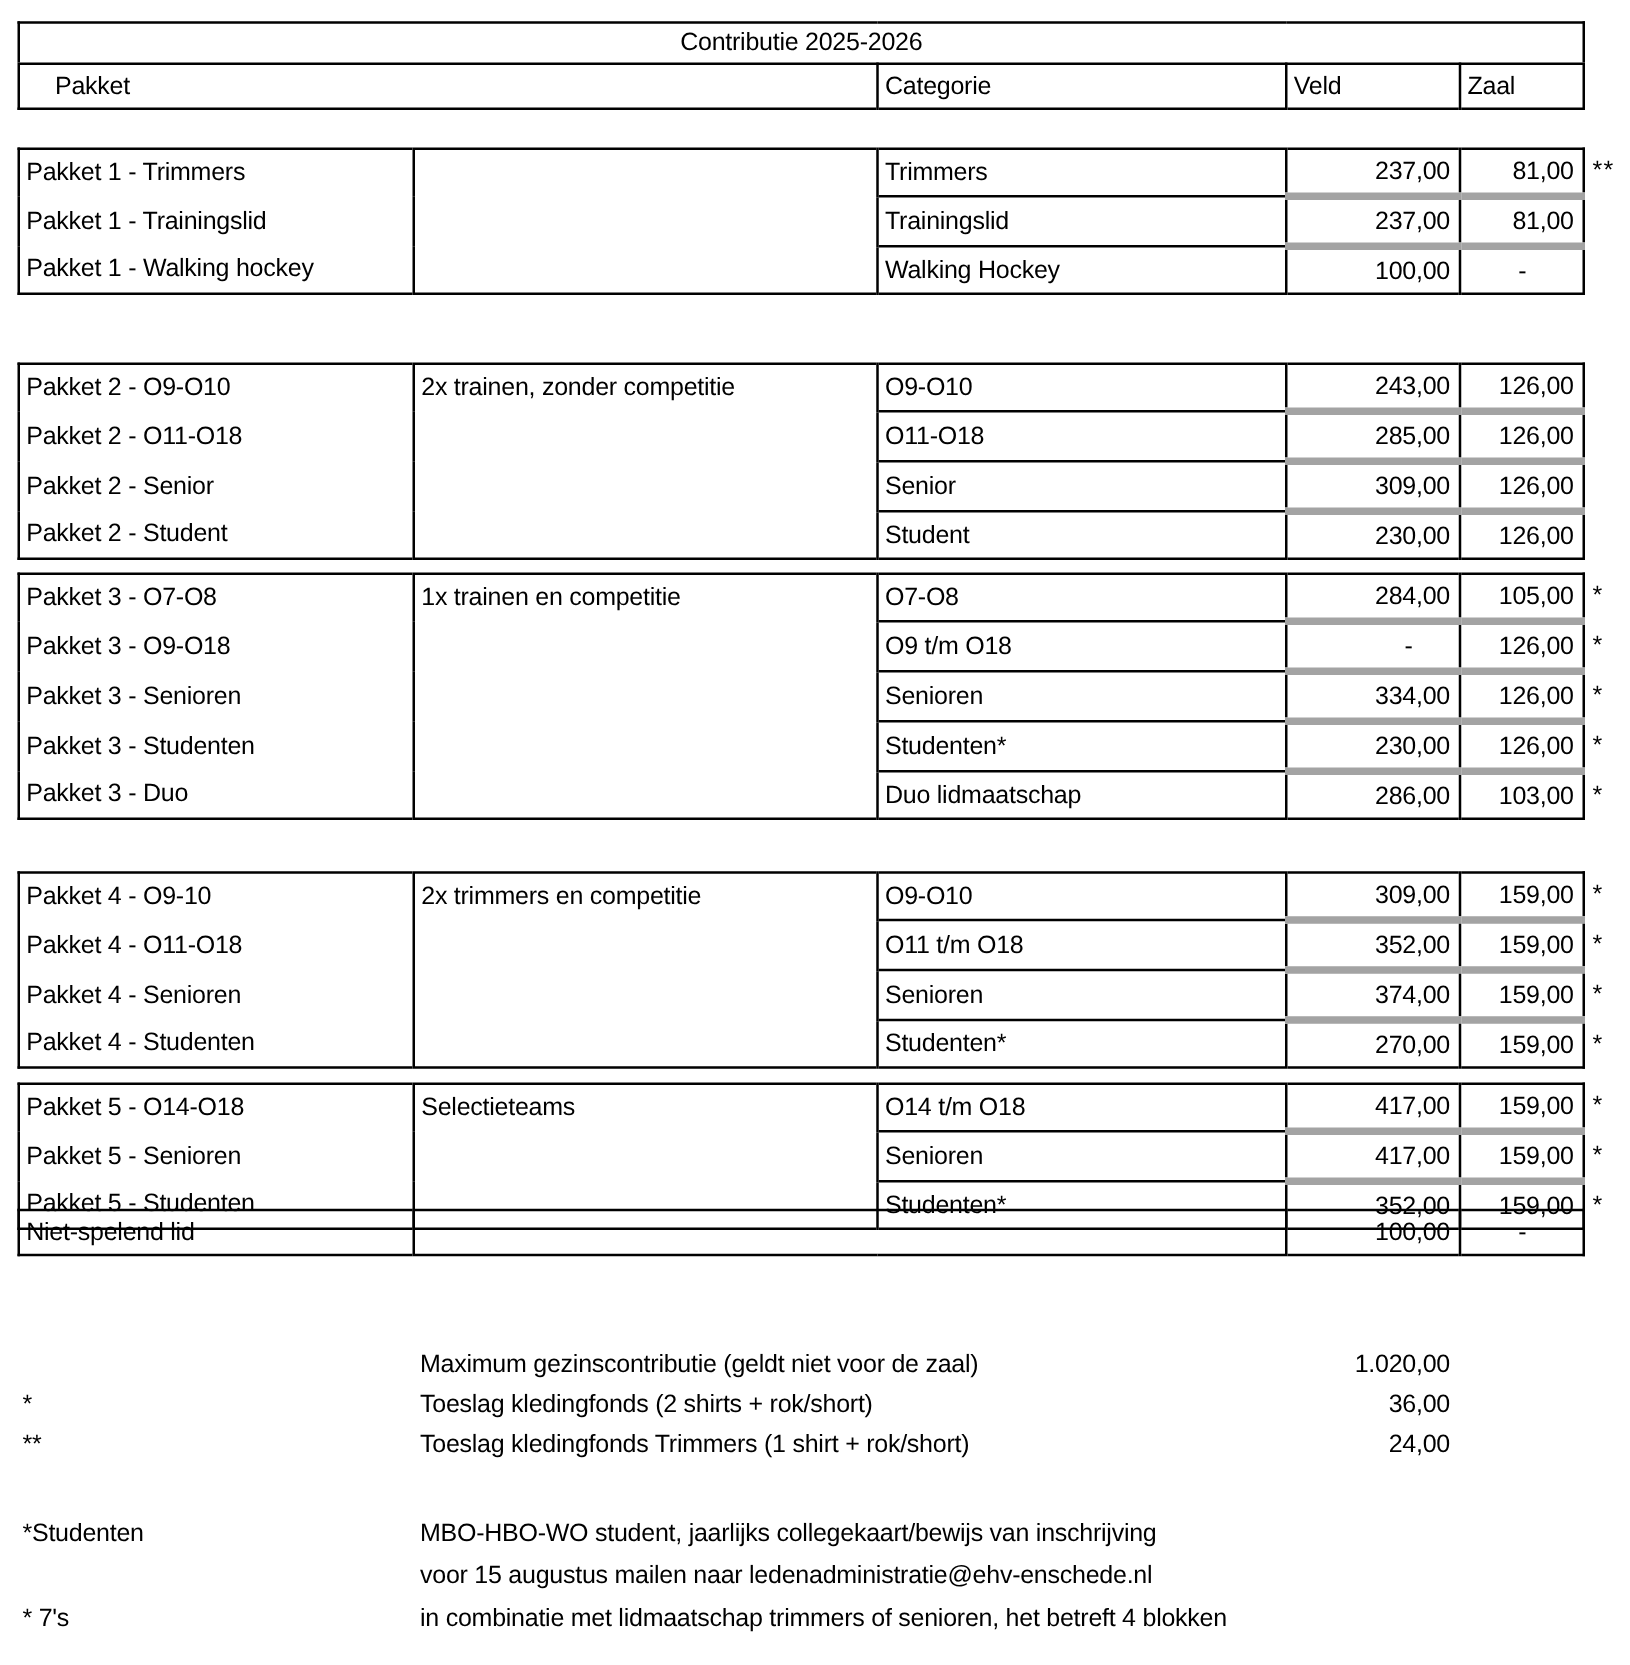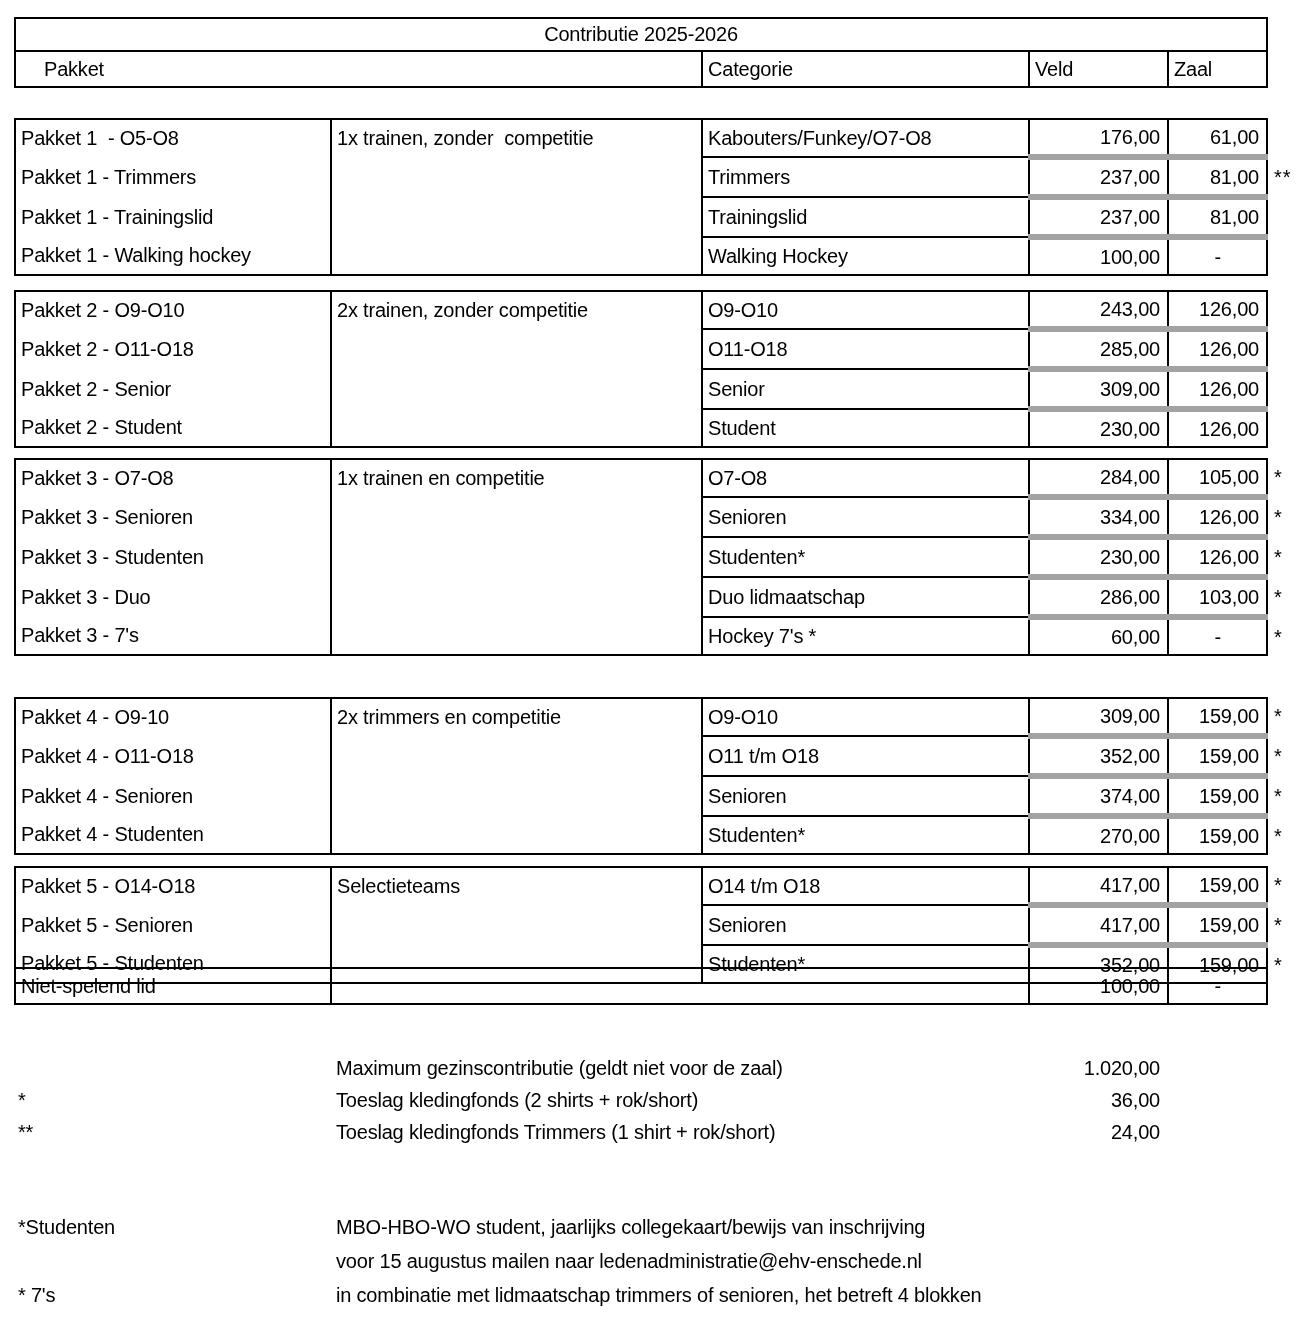--- a/index.html
+++ b/index.html
@@ -48,21 +48,21 @@
   .mark {
     position: absolute;
     left: calc(100% + 8px);
     top: 50%; transform: translateY(-50%);
     font-size: 20px; letter-spacing: 1px; white-space: pre;
   }
   
   .vv.dash { margin-right: 30px; }
   .zv.dash { margin-right: 38px; }
   
-  #fee-notes  { position: absolute; left: 0; top: 1052px; width: 1304px; }
+  #fee-notes  { position: absolute; left: 0; top: 1076px; width: 1304px; }
   #footnotes  { position: absolute; left: 0; top: 1210px; width: 1304px; }
   .note-row   { position: relative; height: 32px; }
   .fn-row     { position: relative; height: 34px; }
   .n-marker, .n-label, .n-value, .fn-marker, .fn-text {
     position: absolute; top: 50%; transform: translateY(-50%);
     font-size: 20px; letter-spacing: -0.2px; white-space: pre;
   }
   .n-marker, .fn-marker { left: 18px; }
   .n-label,  .fn-text   { left: 336px; }
   .n-value  { left: 1028px; width: 132px; text-align: right; }
@@ -93,27 +93,20 @@
 <table class="block" style="top:118px">
   <colgroup>
       <col style="width:316px">
       <col style="width:371px">
       <col style="width:327px">
       <col style="width:139px">
       <col style="width:99px">
     </colgroup>
   <tbody>
 
-      <tr>
-        <td class="c1">Pakket 1  - O5-O8</td>
-        <td class="c2">1x trainen, zonder  competitie</td>
-        <td class="c3">Kabouters/Funkey/O7-O8</td>
-        <td class="c4"><span class="vv">176,00</span></td>
-        <td class="c5"><span class="zv">61,00</span><span class="mark"></span></td>
-      </tr>
 
       <tr>
         <td class="c1">Pakket 1 - Trimmers</td>
         <td class="c2"></td>
         <td class="c3">Trimmers</td>
         <td class="c4"><span class="vv">237,00</span></td>
         <td class="c5"><span class="zv">81,00</span><span class="mark">**</span></td>
       </tr>
 
       <tr>
@@ -189,20 +182,27 @@
   <tbody>
 
       <tr>
         <td class="c1">Pakket 3 - O7-O8</td>
         <td class="c2">1x trainen en competitie</td>
         <td class="c3">O7-O8</td>
         <td class="c4"><span class="vv">284,00</span></td>
         <td class="c5"><span class="zv">105,00</span><span class="mark">*</span></td>
       </tr>
 
+      <tr>
+        <td class="c1">Pakket 3 - O9-O18</td>
+        <td class="c2"></td>
+        <td class="c3">O9 t/m O18</td>
+        <td class="c4"><span class="vv dash">-</span></td>
+        <td class="c5"><span class="zv">126,00</span><span class="mark">*</span></td>
+      </tr>
 
       <tr>
         <td class="c1">Pakket 3 - Senioren</td>
         <td class="c2"></td>
         <td class="c3">Senioren</td>
         <td class="c4"><span class="vv">334,00</span></td>
         <td class="c5"><span class="zv">126,00</span><span class="mark">*</span></td>
       </tr>
 
       <tr>
@@ -214,27 +214,20 @@
       </tr>
 
       <tr>
         <td class="c1">Pakket 3 - Duo</td>
         <td class="c2"></td>
         <td class="c3">Duo lidmaatschap</td>
         <td class="c4"><span class="vv">286,00</span></td>
         <td class="c5"><span class="zv">103,00</span><span class="mark">*</span></td>
       </tr>
 
-      <tr>
-        <td class="c1">Pakket 3 - 7's</td>
-        <td class="c2"></td>
-        <td class="c3">Hockey 7's *</td>
-        <td class="c4"><span class="vv">60,00</span></td>
-        <td class="c5"><span class="zv dash">-</span><span class="mark">*</span></td>
-      </tr>
     </tbody>
 </table>
 
 <table class="block" style="top:697px">
   <colgroup>
       <col style="width:316px">
       <col style="width:371px">
       <col style="width:327px">
       <col style="width:139px">
       <col style="width:99px">

